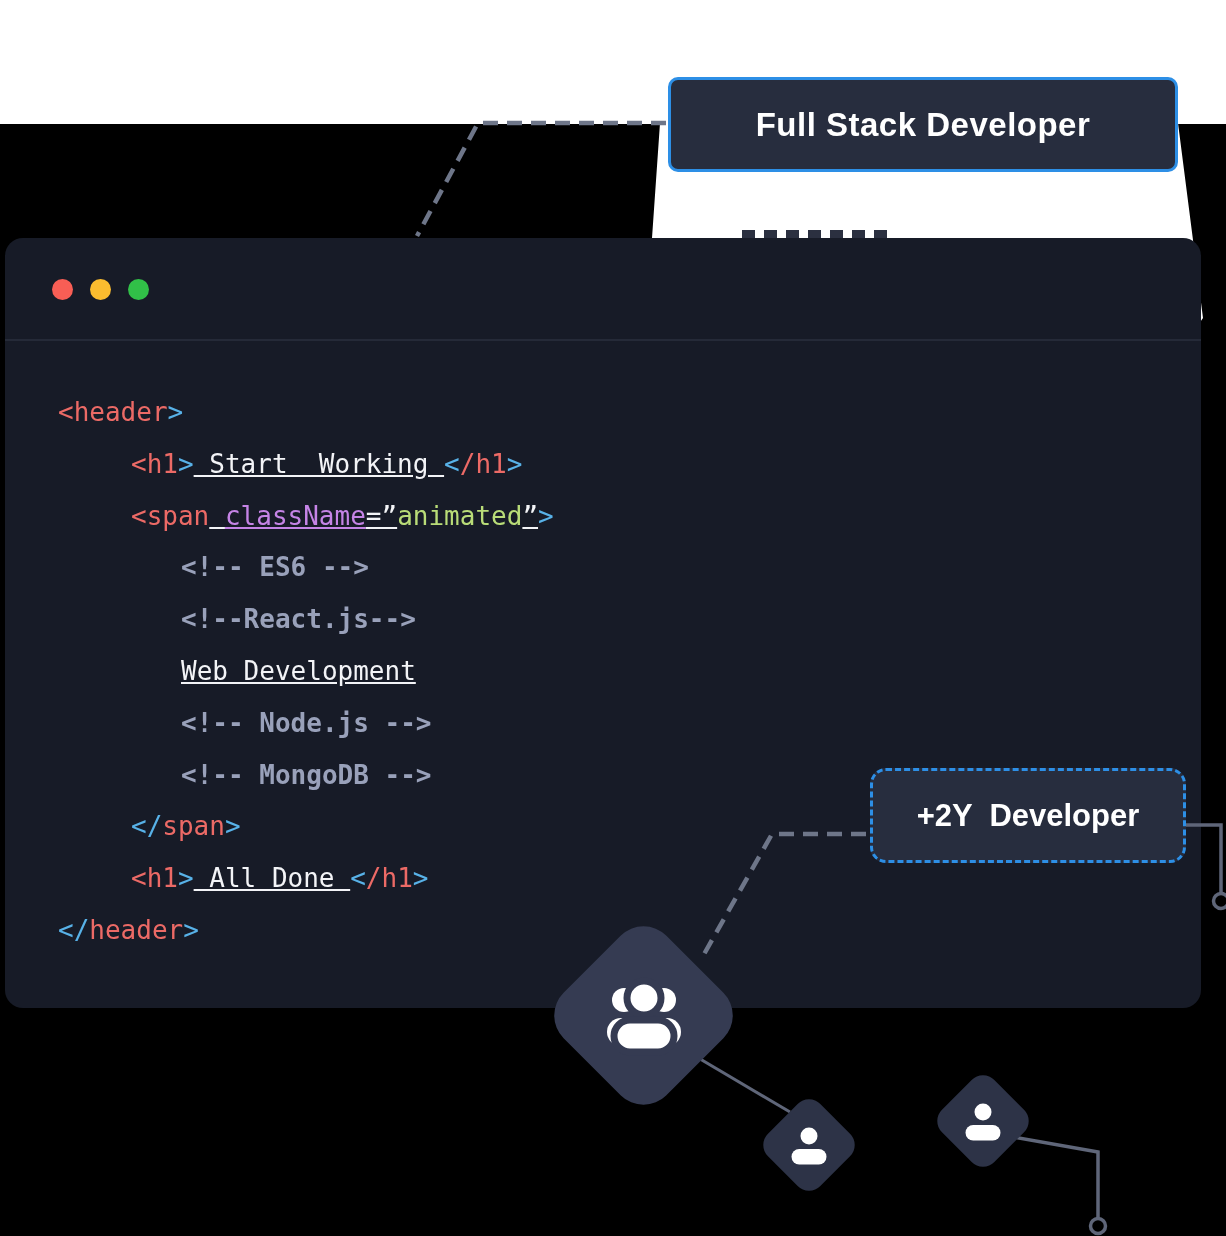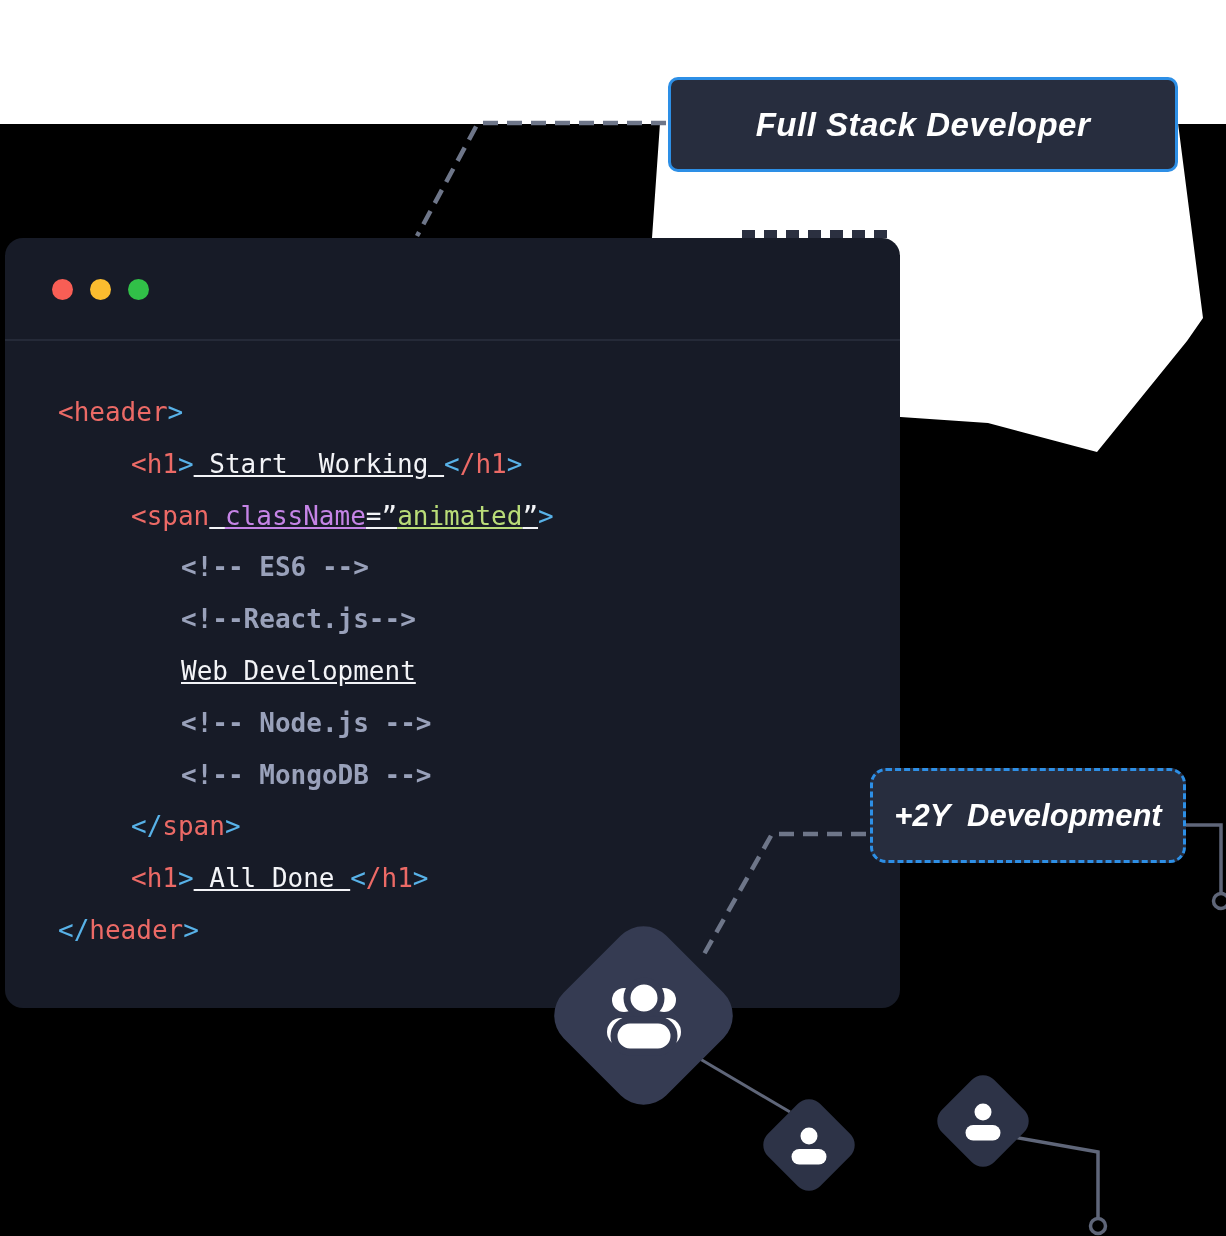--- a/index.html
+++ b/index.html
@@ -6,37 +6,37 @@
   #stage{position:relative;width:1226px;height:1236px;background:var(--bg,#000);overflow:hidden;
          font-family:"Liberation Sans",sans-serif;}
   
   .white-band{position:absolute;left:0;top:0;width:1226px;height:124px;background:var(--white,#fff);}
   .white-poly{position:absolute;left:650px;top:0;width:580px;height:470px;background:var(--white,#fff);
     clip-path:polygon(10px 123px,528px 123px,553px 318px,537px 341px,447px 452px,338px 423px,2px 400px,2px 238px);}
   
   .hidden-marks{position:absolute;left:742px;top:230px;width:150px;height:8px;
     background:repeating-linear-gradient(90deg,#2b3040 0 13px,transparent 13px 22px);}
   
-  .window{position:absolute;left:5px;top:238px;width:895px;height:770px;background:var(--window-bg);
+  .window{position:absolute;left:5px;top:238px;width:1196px;height:770px;background:var(--window-bg);
     border-radius:18px;}
   .titlebar{position:absolute;left:0;top:0;width:100%;height:101px;border-bottom:2px solid var(--bar-divider);}
   .dots{position:absolute;left:47px;top:41px;display:flex;gap:17px;}
   .dot{width:21px;height:21px;border-radius:50%;}
   .code{position:absolute;left:53px;top:149px;font-family:"DejaVu Sans Mono",monospace;
     font-size:26px;line-height:51.8px;white-space:pre;}
   .code .line{height:51.8px;}
   .seg-tag{color:var(--c-tag);}
   .seg-bracket{color:var(--c-bracket);}
   .seg-plain{color:var(--c-plain);text-decoration:underline;}
   .seg-attr{color:var(--c-attr);text-decoration:underline;}
-  .seg-value{color:var(--c-value);text-decoration:underline;}
+  .seg-value{color:var(--c-value);}
   .seg-comment{color:var(--c-comment);font-weight:bold;}
   
   .badge{position:absolute;display:flex;align-items:center;justify-content:center;
-    background:var(--badge-bg);color:#fff;font-weight:bold;white-space:pre;font-style:italic;}
+    background:var(--badge-bg);color:#fff;font-weight:bold;white-space:pre;}
   .badge-title{left:668px;top:77px;width:504px;height:89px;border:3px solid var(--accent);
     border-radius:10px;font-size:33px;letter-spacing:.5px;}
   .badge-exp{left:870px;top:768px;width:310px;height:89px;border:3px dashed var(--accent);
     border-radius:16px;font-size:31px;}
   
   .overlay{position:absolute;left:0;top:0;pointer-events:none;}
   
   .diamond{position:absolute;transform:rotate(45deg);}
   .diamond-big{left:571px;top:943px;width:145px;height:145px;border-radius:32px;background:var(--diamond-big);}
   .diamond-sm1{left:772px;top:1108px;width:74px;height:74px;border-radius:16px;background:var(--diamond-small);}
@@ -67,21 +67,21 @@
     <polyline points="666,123 478,123 417,236" fill="none" stroke="#6e7689" stroke-width="4.5" stroke-dasharray="15 9"></polyline>
     <polyline points="866,834 772,834 703,956" fill="none" stroke="#6e7689" stroke-width="4.5" stroke-dasharray="15 9"></polyline>
     <line x1="690" y1="1053" x2="790" y2="1112" stroke="#5f6679" stroke-width="3"></line>
     <polyline points="1008,1136 1098,1152 1098,1218" fill="none" stroke="#5f6679" stroke-width="3.5"></polyline>
     <circle cx="1098" cy="1226" r="7.5" fill="none" stroke="#5f6679" stroke-width="3.5"></circle>
     <polyline points="1183,825 1221,825 1221,893" fill="none" stroke="#5f6679" stroke-width="3.5"></polyline>
     <circle cx="1221" cy="901" r="7.5" fill="none" stroke="#5f6679" stroke-width="3.5"></circle>
   </svg>
 
   <div class="badge badge-title">Full Stack Developer</div>
-  <div class="badge badge-exp">+2Y  Development</div>
+  <div class="badge badge-exp">+2Y  Developer</div>
 
   <div class="diamond diamond-big"></div>
   <svg class="glyph" style="left:594px;top:963px" width="100" height="100" viewBox="0 0 100 100">
     <circle cx="30" cy="37" r="12" fill="#fff"></circle>
     <circle cx="70" cy="37" r="12" fill="#fff"></circle>
     <rect x="13" y="55" width="32" height="28" rx="14" fill="#fff"></rect>
     <rect x="55" y="55" width="32" height="28" rx="14" fill="#fff"></rect>
     <circle cx="50" cy="35" r="17" fill="#fff" stroke="#353b52" stroke-width="7"></circle>
     <rect x="20" y="57" width="60" height="32" rx="16" fill="#fff" stroke="#353b52" stroke-width="7"></rect>
   </svg>

